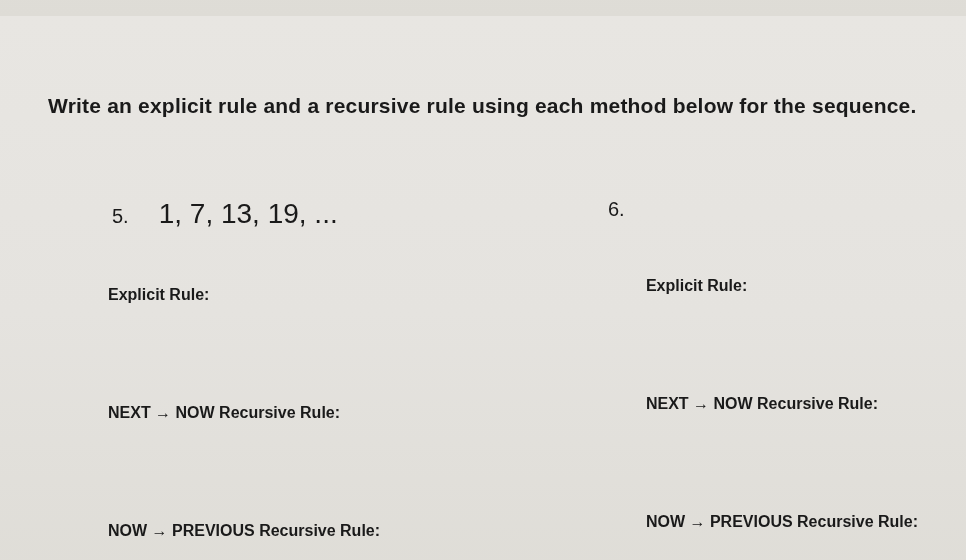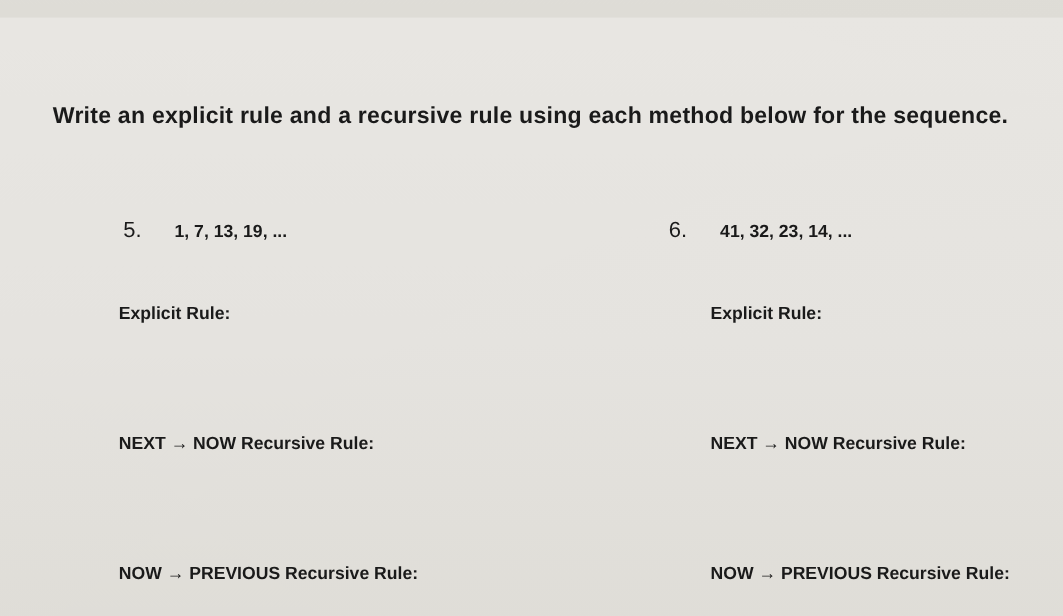--- a/index.html
+++ b/index.html
@@ -44,22 +44,22 @@
       align-items: baseline;
       font-size: 20px;
       margin-bottom: 40px;
     }
     .q-num {
       font-weight: normal;
       margin-right: 14px;
       font-size: 20px;
     }
     .q-seq {
-      font-weight: bold;
-      font-size: 16px;
+      font-weight: normal;
+      font-size: 28px;
     }
     .label {
       font-weight: bold;
       font-size: 16px;
       margin-bottom: 100px;
     }
     .label-indent-left {
       margin-left: 28px;
     }
     .label-indent-right {
@@ -80,21 +80,20 @@
         <span class="q-seq">1, 7, 13, 19, ...</span>
       </div>
       <div class="label label-indent-left">Explicit Rule:</div>
       <div class="label label-indent-left">NEXT → NOW Recursive Rule:</div>
       <div class="label label-indent-left">NOW → PREVIOUS Recursive Rule:</div>
     </div>
 
     <div class="col-right">
       <div class="q-header">
         <span class="q-num">6.</span>
-        <span class="q-seq">41, 32, 23, 14, ...</span>
       </div>
       <div class="label label-indent-right">Explicit Rule:</div>
       <div class="label label-indent-right">NEXT → NOW Recursive Rule:</div>
       <div class="label label-indent-right">NOW → PREVIOUS Recursive Rule:</div>
     </div>
 
   </div>
 </div>
 
 </body></html>

